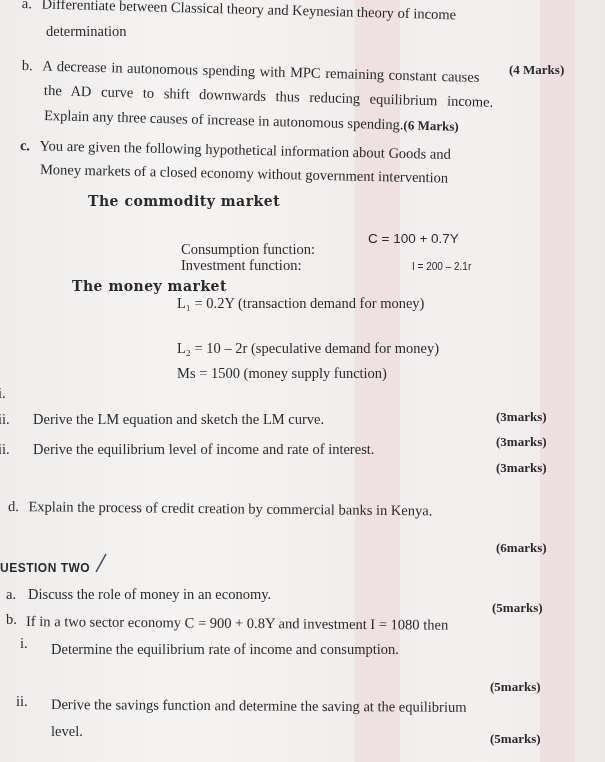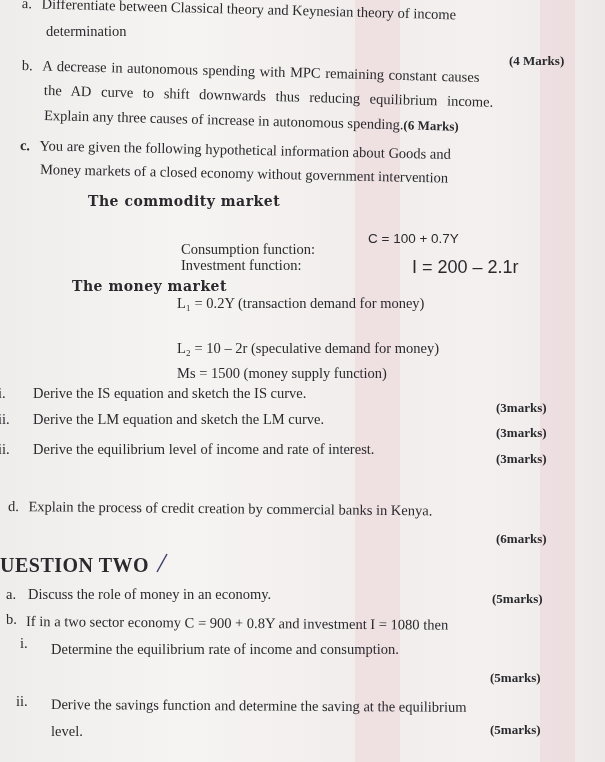--- a/index.html
+++ b/index.html
@@ -2,23 +2,23 @@
 <html><head>
 <meta charset="utf-8">
 <style>
   html,body{margin:0;padding:0;}
   body{width:605px;height:762px;overflow:hidden;background:#f3f1ef;font-family:"Liberation Serif","DejaVu Serif",serif;color:#2a2a2e;position:relative;}
   .page{position:absolute;left:0;top:0;width:605px;height:762px;
     background:linear-gradient(90deg,#efedeb 0%,#f6f4f2 30%,#f1edec 60%,#f4f0ef 80%,#ece9e8 100%);}
   .streak{position:absolute;top:0;height:762px;background:rgba(235,200,205,0.35);}
   .l{position:absolute;font-size:14.5px;white-space:nowrap;line-height:18px;}
   .b{font-weight:bold;}
-  .m{position:absolute;font-size:13px;font-weight:bold;white-space:nowrap;}
+  .m{position:absolute;font-size:13px;font-weight:bold;white-space:nowrap;margin-top:9px;}
   .h{position:absolute;font-size:14px;font-weight:bold;letter-spacing:0.5px;white-space:nowrap;font-family:"DejaVu Serif",serif;}
-  .q2{position:absolute;font-size:20px;font-weight:bold;letter-spacing:0.5px;font-family:Liberation Serif, serif;}
+  .q2{position:absolute;font-size:12px;font-weight:bold;letter-spacing:0.5px;font-family:Liberation Sans, sans-serif;}
 </style>
 </head>
 <body>
 
 <div class="page">
   <div class="streak" style="left:355px;width:45px;"></div>
   <div class="streak" style="left:540px;width:35px;"></div>
 
   <div class="l" style="left:22px;top:-6px;transform:rotate(1.5deg);transform-origin:left;">
     <span>a.</span>
@@ -38,28 +38,27 @@
 
   <div class="l" style="left:20px;top:136px;transform:rotate(1.2deg);transform-origin:left;">
     <span class="b">c.</span>
     <span style="margin-left:6px;">You are given the following hypothetical information about Goods and</span>
   </div>
   <div class="l" style="left:40px;top:160px;transform:rotate(1.2deg);transform-origin:left;">Money markets of a closed economy without government intervention</div>
   <div class="h" style="left:88px;top:193px;">The commodity market</div>
   <div class="l" style="left:181px;top:240px;font-family:'Liberation Serif',serif;">Consumption function:</div>
   <div class="l" style="left:368px;top:230px;font-family:'Liberation Sans',sans-serif;font-size:13.5px;">C = 100 + 0.7Y</div>
   <div class="l" style="left:181px;top:256px;">Investment function:</div>
-  <div class="l" style="left:412px;top:258px;font-family:'Liberation Sans',sans-serif;font-size:18px;">I = 200 – 2.1r</div>
+  <div class="l" style="left:412px;top:258px;font-family:'Liberation Sans',sans-serif;font-size:10px;">I = 200 – 2.1r</div>
   <div class="h" style="left:72px;top:278px;">The money market</div>
   <div class="l" style="left:177px;top:294px;">L₁ = 0.2Y (transaction demand for money)</div>
   <div class="l" style="left:177px;top:339px;">L₂ = 10 – 2r (speculative demand for money)</div>
   <div class="l" style="left:177px;top:364px;">Ms = 1500 (money supply function)</div>
 
   <div class="l" style="left:-2px;top:384px;">i.</div>
-  <div class="l" style="left:33px;top:384px;">Derive the IS equation and sketch the IS curve.</div>
   <div class="m" style="left:496px;top:400px;">(3marks)</div>
   <div class="l" style="left:-2px;top:410px;">ii.</div>
   <div class="l" style="left:33px;top:410px;">Derive the LM equation and sketch the LM curve.</div>
   <div class="m" style="left:496px;top:425px;">(3marks)</div>
   <div class="l" style="left:-6px;top:440px;">iii.</div>
   <div class="l" style="left:33px;top:440px;">Derive the equilibrium level of income and rate of interest.</div>
   <div class="m" style="left:496px;top:451px;">(3marks)</div>
 
   <div class="l" style="left:8px;top:497px;transform:rotate(0.6deg);transform-origin:left;">
     <span>d.</span>

